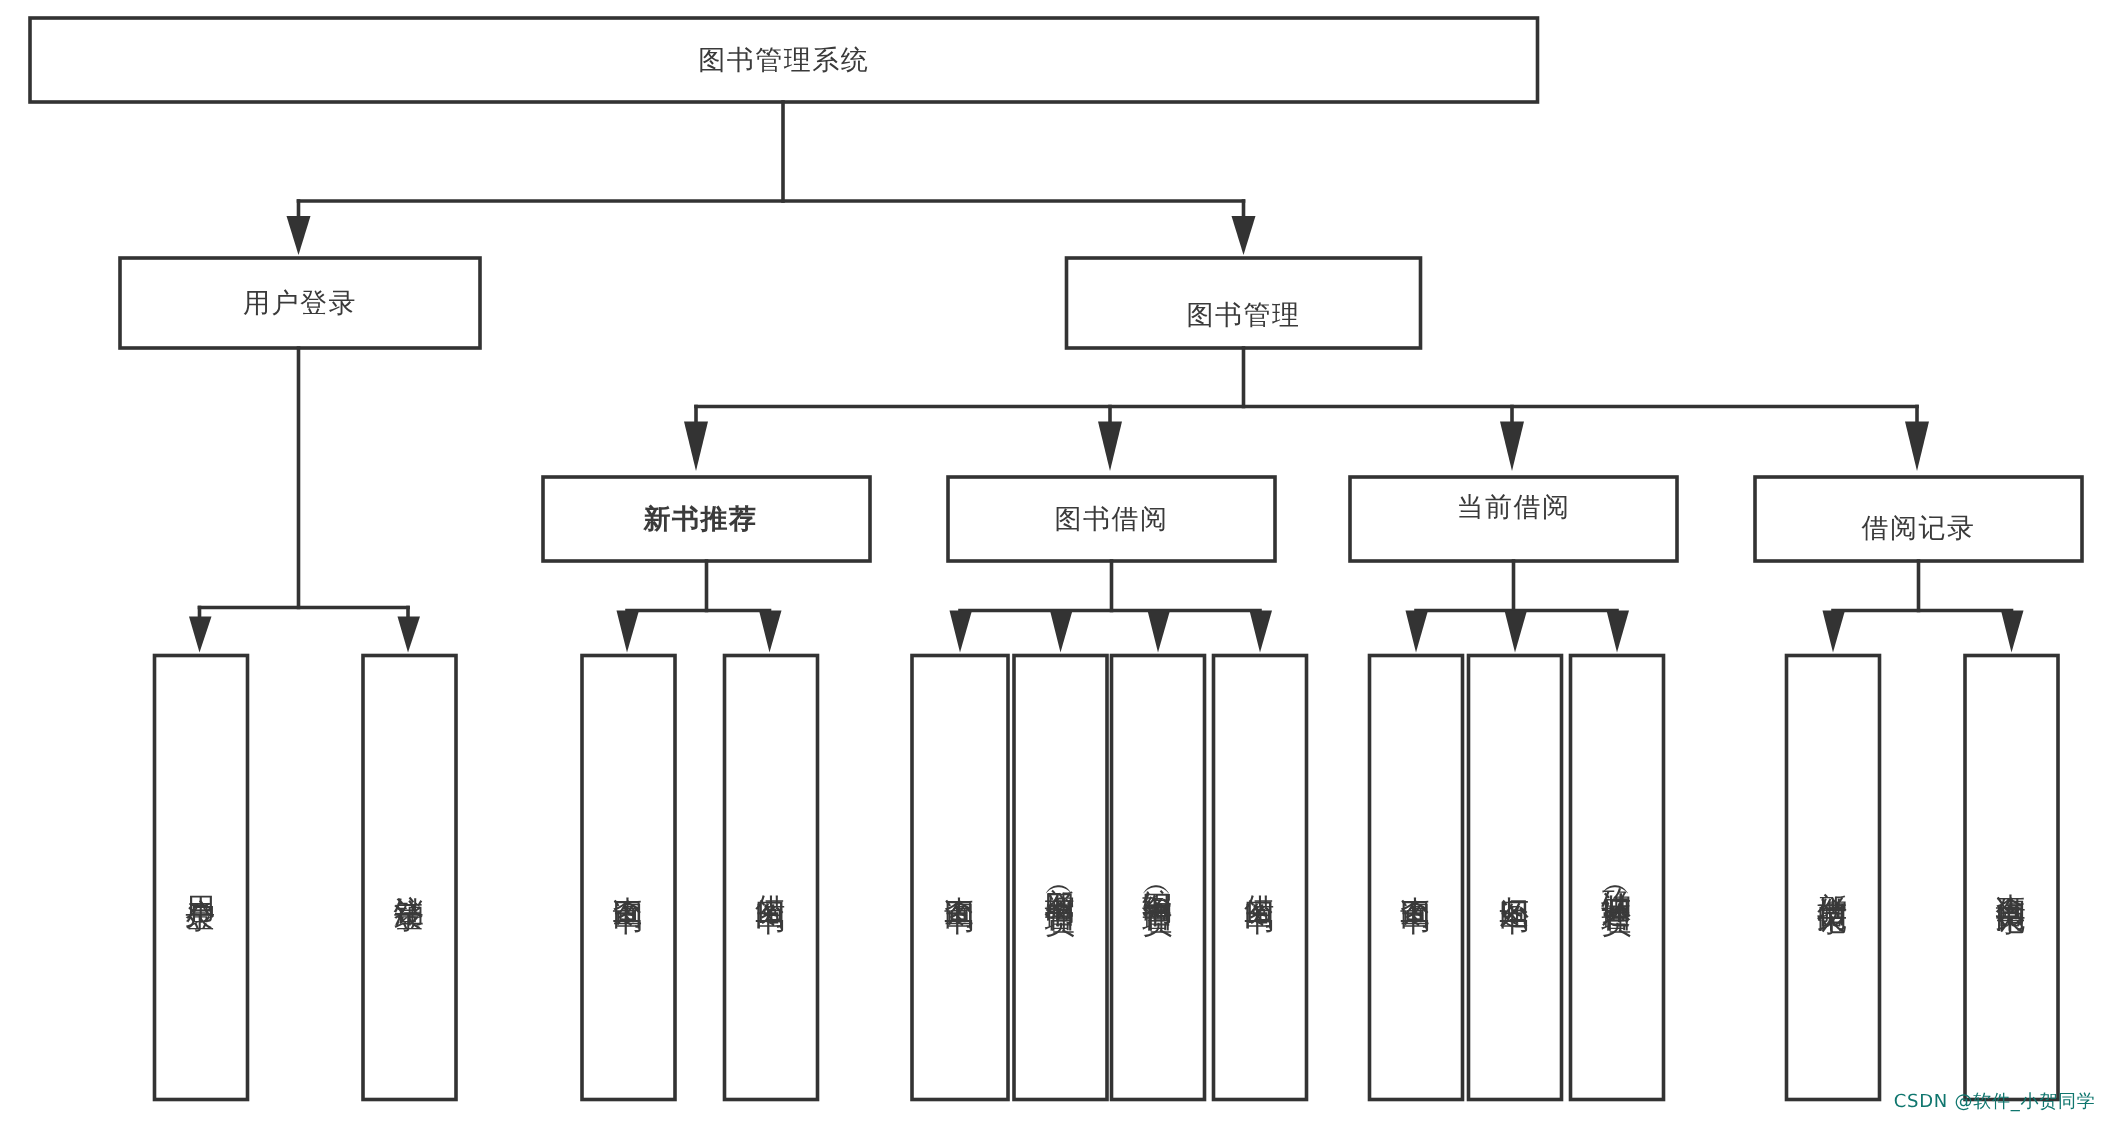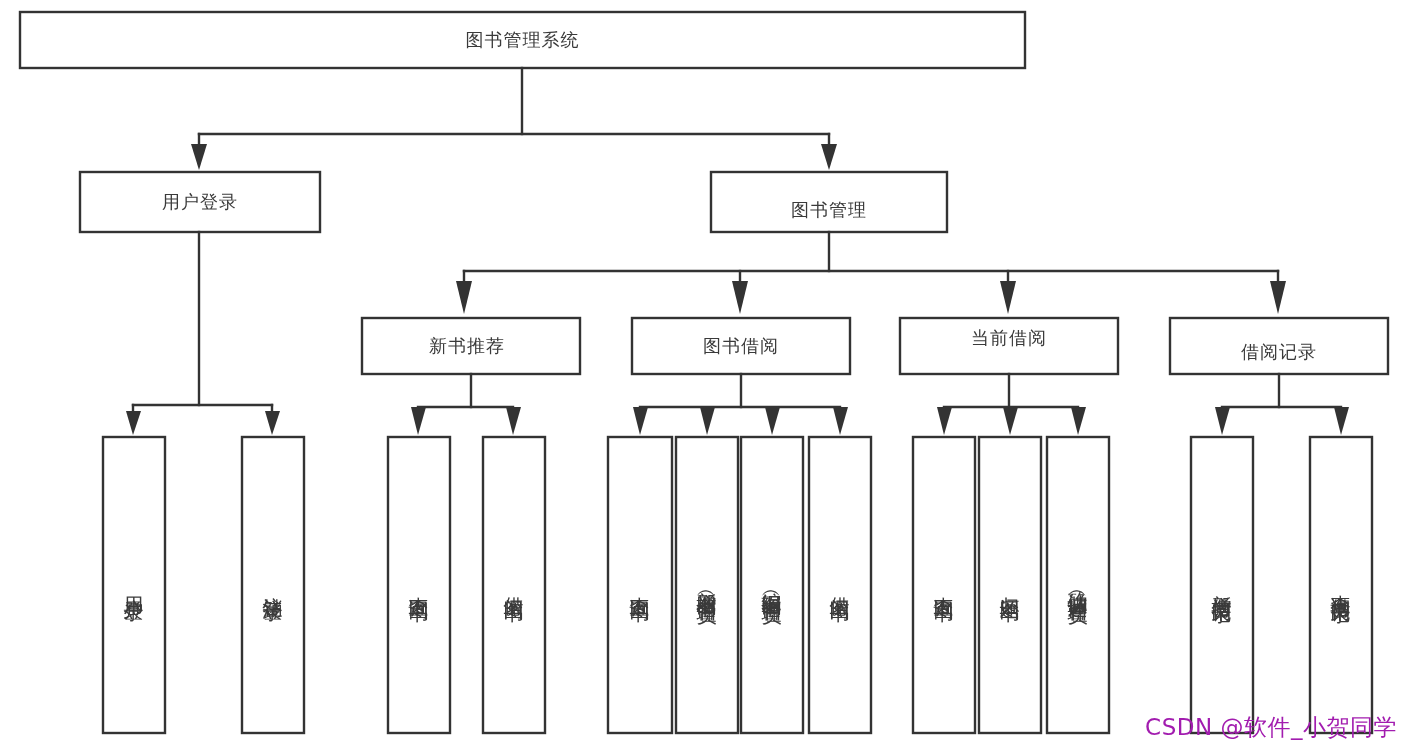--- a/index.html
+++ b/index.html
@@ -63,22 +63,22 @@
     text-orientation: upright;
     letter-spacing: 2px;
     line-height: 1;
     white-space: nowrap;
     pointer-events: none;
   }
   .watermark {
     position: absolute;
     right: 8px;
     bottom: 4px;
-    font-size: 23px;
-    color: #a21caf;
+    font-size: 12px;
+    color: #0f766e;
     letter-spacing: 0.5px;
     white-space: nowrap;
   }
 </style>
 </head>
 <body>
 
 <div id="diagram-root">
 
   <svg class="diagram-canvas" viewBox="0 0 1405 747">
@@ -159,21 +159,21 @@
 
     <rect class="node-box" x="1191" y="437" width="62" height="296"></rect>
     <rect class="node-box" x="1310" y="437" width="62" height="296"></rect>
   </svg>
 
   <div class="node-label-h" style="left:20px; top:12px; width:1005px; height:56px;">图书管理系统</div>
 
   <div class="node-label-h" style="left:80px; top:172px; width:240px; height:60px;">用户登录</div>
   <div class="node-label-h" style="left:711px; top:172px; width:236px; height:76px;">图书管理</div>
 
-  <div class="node-label-h" style="left:362px; top:318px; width:210px; height:56px;">新书推荐</div>
+  <div class="node-label-h" style="left:362px; top:318px; width:210px; height:56px;font-weight:bold;">新书推荐</div>
   <div class="node-label-h" style="left:632px; top:318px; width:218px; height:56px;">图书借阅</div>
   <div class="node-label-h" style="left:900px; top:318px; width:218px; height:40px;">当前借阅</div>
   <div class="node-label-h" style="left:1170px; top:318px; width:218px; height:68px;">借阅记录</div>
 
   <div class="node-label-v" style="left:103px; top:437px; width:62px; height:296px;">用户登录</div>
   <div class="node-label-v" style="left:242px; top:437px; width:62px; height:296px;">注销登录</div>
 
   <div class="node-label-v" style="left:388px; top:437px; width:62px; height:296px;">查询图书</div>
   <div class="node-label-v" style="left:483px; top:437px; width:62px; height:296px;">借阅图书</div>
 

